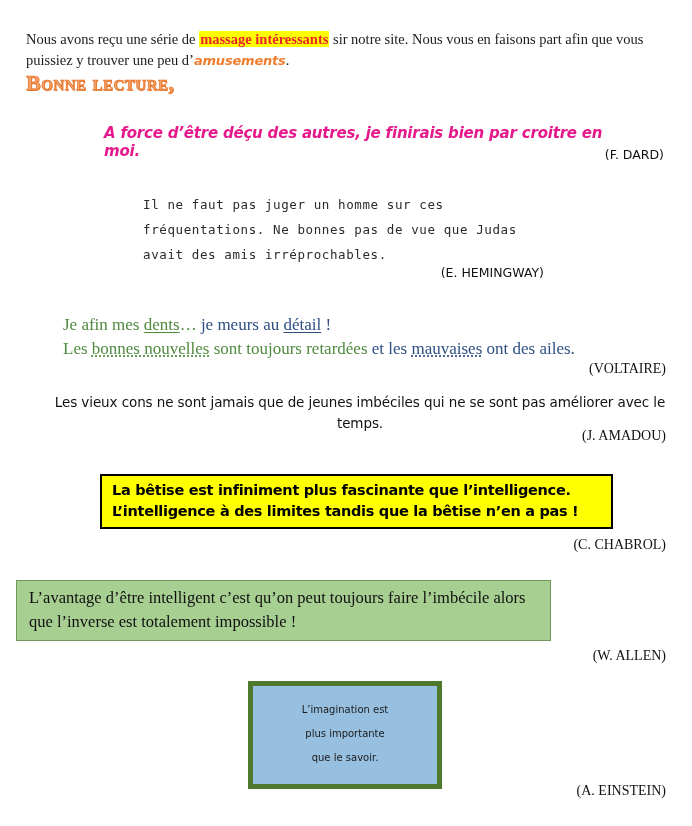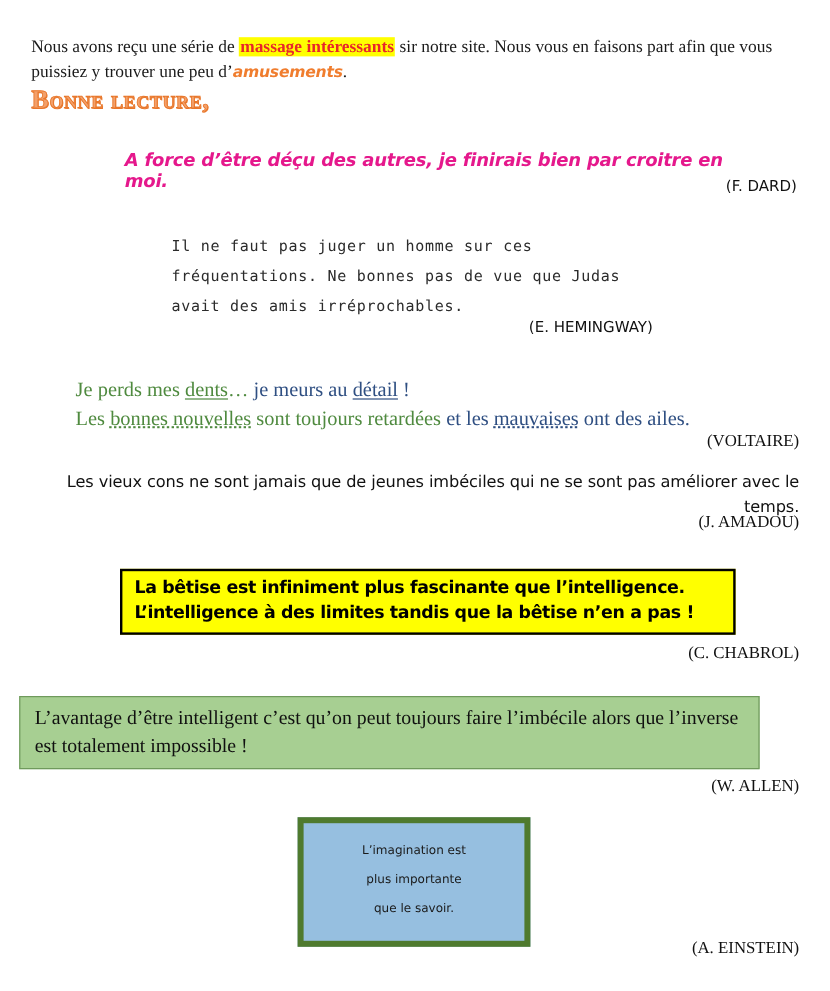--- a/index.html
+++ b/index.html
@@ -123,24 +123,24 @@
   .u-solid { text-decoration: underline; text-underline-offset: 2px; }
   .u-dotted {
     text-decoration: underline;
     text-decoration-style: dotted;
     text-underline-offset: 2px;
   }
 
   
   .q-amadou {
     position: absolute;
-    left: 26px;
+    left: 40px;
     top: 392px;
     width: 640px;
-    text-align: right;
+    text-align: center;
     font-family: "DejaVu Sans", sans-serif;
     font-size: 13.5px;
     line-height: 21px;
     color: #111111;
     letter-spacing: -0.1px;
   }
 
   
   .box-chabrol {
     position: absolute;
@@ -157,21 +157,21 @@
     line-height: 21px;
     color: #000000;
     letter-spacing: -0.3px;
   }
 
   
   .box-allen {
     position: absolute;
     left: 16px;
     top: 580px;
-    width: 617px;
+    width: 535px;
     box-sizing: border-box;
     background: #a7cf92;
     border: 1px solid #6f9a5c;
     padding: 5px 10px 6px 12px;
     font-family: "Liberation Serif", serif;
     font-size: 16.5px;
     line-height: 24px;
     color: #101010;
   }
 
@@ -208,21 +208,21 @@
 
   <div class="q-hemingway">
     <div>Il ne faut pas juger un homme sur ces</div>
     <div>fréquentations. Ne bonnes pas de vue que Judas</div>
     <div>avait des amis irréprochables.</div>
   </div>
   <div class="attr attr-hemingway">(E. HEMINGWAY)</div>
 
   <div class="q-voltaire">
     <div>
-      <span class="vgreen">Je perds mes </span><span class="vgreen u-solid">dents</span><span class="vgreen">… </span><span class="vblue">je meurs au </span><span class="vblue u-solid">détail</span><span class="vblue"> !</span>
+      <span class="vgreen">Je afin mes </span><span class="vgreen u-solid">dents</span><span class="vgreen">… </span><span class="vblue">je meurs au </span><span class="vblue u-solid">détail</span><span class="vblue"> !</span>
     </div>
     <div>
       <span class="vgreen">Les </span><span class="vgreen u-dotted">bonnes nouvelles</span><span class="vgreen"> sont toujours retardées </span><span class="vblue">et les </span><span class="vblue u-dotted">mauvaises</span><span class="vblue"> ont des ailes.</span>
     </div>
   </div>
   <div class="attr attr-voltaire">(VOLTAIRE)</div>
 
   <div class="q-amadou">Les vieux cons ne sont jamais que de jeunes imbéciles qui ne se sont pas améliorer avec le temps.</div>
   <div class="attr attr-amadou">(J. AMADOU)</div>
 

